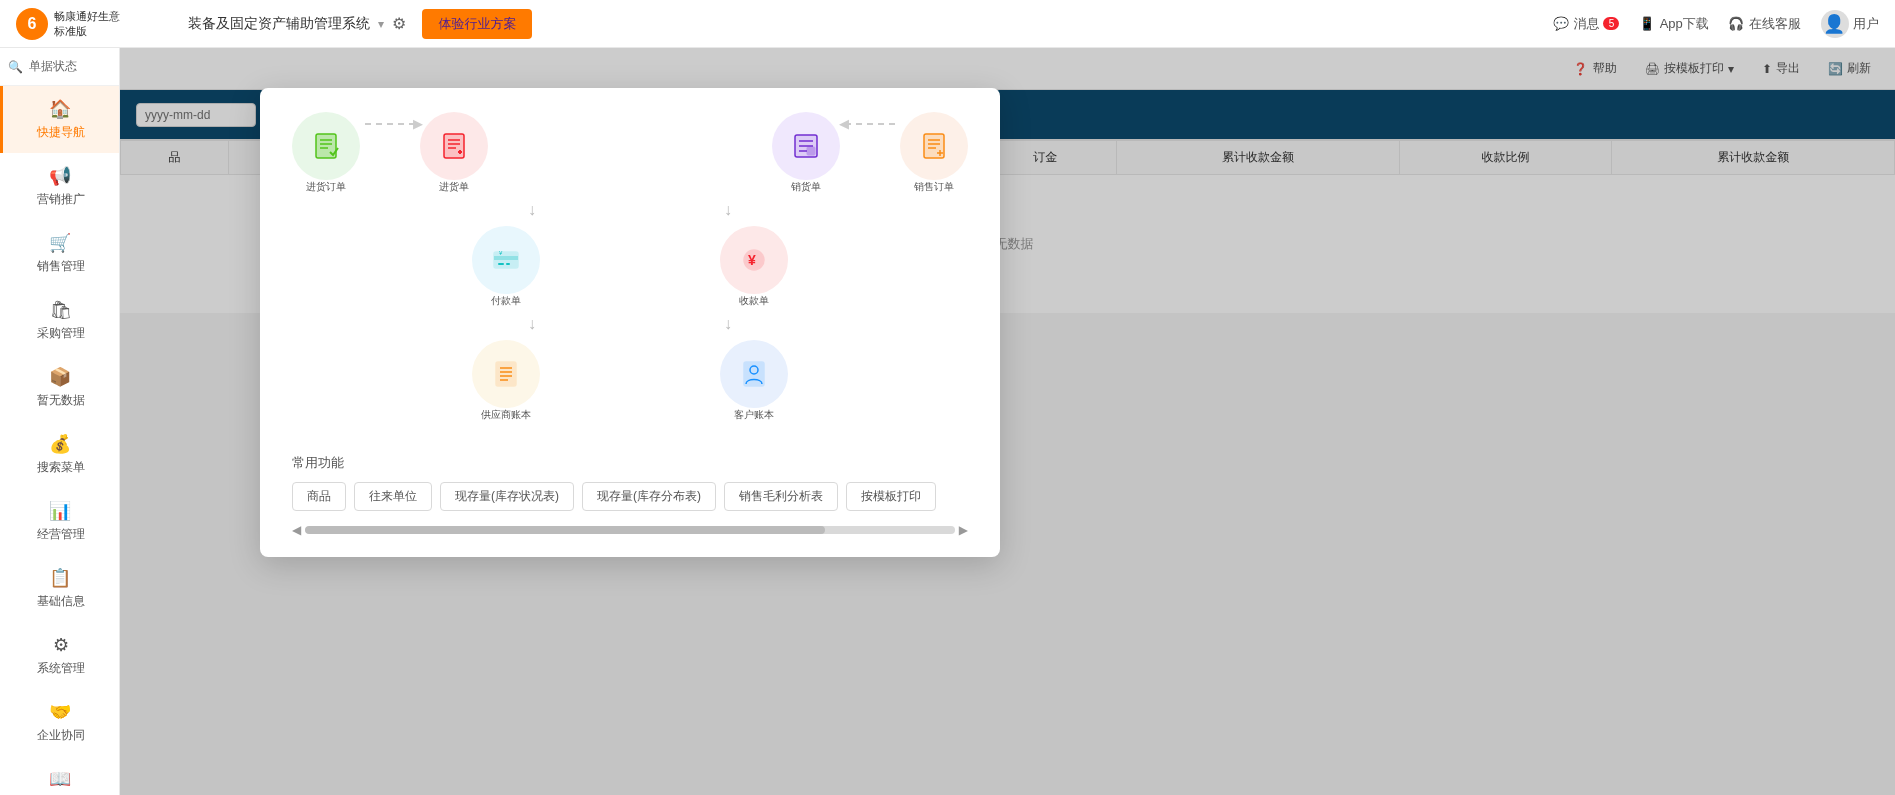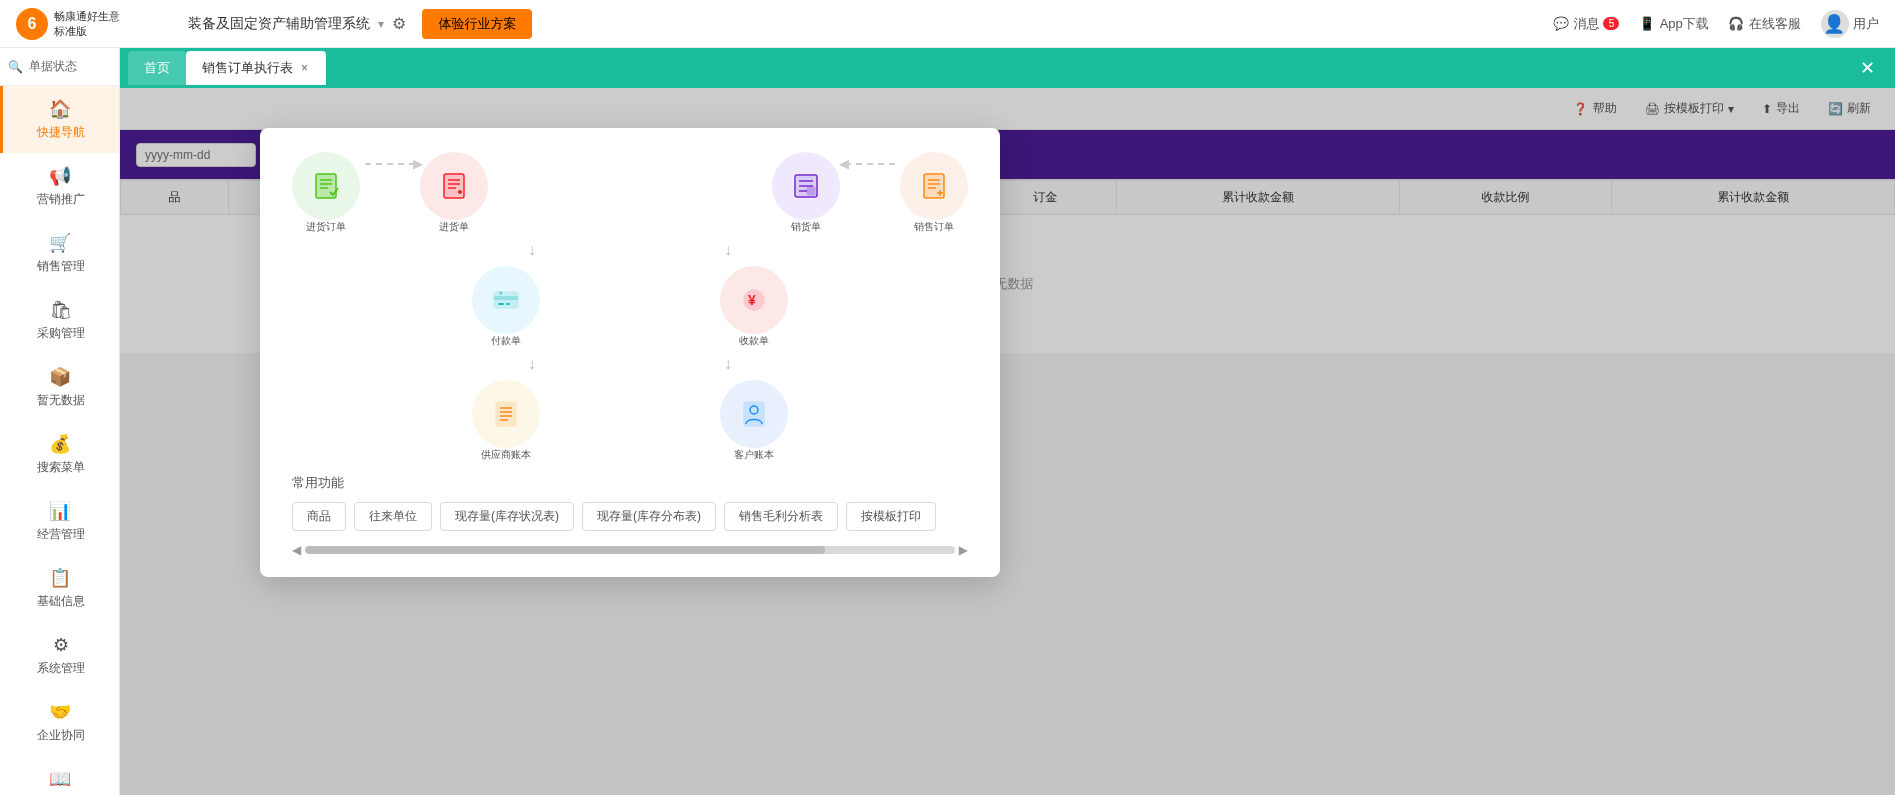--- a/index.html
+++ b/index.html
@@ -40,21 +40,21 @@
       align-items: center;
       gap: 8px;
       margin-left: 16px;
       flex: 1;
     }
     .system-title { font-size: 14px; color: #333; margin-left: 36px; }
     .dropdown-arrow { color: #999; font-size: 12px; cursor: pointer; }
     .gear-icon { color: #666; cursor: pointer; font-size: 16px; }
     .experience-btn {
       background: #ff7a00;
-      color: #000000;
+      color: #4c1d95;
       border: none;
       border-radius: 4px;
       padding: 6px 16px;
       font-size: 13px;
       cursor: pointer;
       margin-left: 8px;
     }
     .header-right {
       display: flex;
       align-items: center;
@@ -198,21 +198,21 @@
       align-items: center;
       gap: 4px;
       color: #555;
       font-size: 12px;
       cursor: pointer;
       padding: 4px 8px;
     }
 
     
     .filter-area {
-      background: #4c1d95;
+      background: #0c4a6e;
       padding: 10px 16px;
       display: flex;
       align-items: center;
       gap: 4px;
       border-bottom: 1px solid #e8e8e8;
       flex-wrap: wrap;
     }
     .filter-input-date {
       border: 1px solid #d9d9d9;
       border-radius: 4px;
@@ -357,21 +357,21 @@
     }
 
     
     .flow-col {
       display: flex;
       flex-direction: column;
       align-items: center;
     }
 
     
-    .common-functions { margin-top: 12px; }
+    .common-functions { margin-top: 32px; }
     .common-title { font-size: 13px; color: #555; margin-bottom: 10px; }
     .func-buttons {
       display: flex;
       flex-wrap: wrap;
       gap: 8px;
     }
     .func-btn {
       border: 1px solid #d9d9d9;
       background: white;
       border-radius: 4px;
@@ -486,31 +486,20 @@
       <span>企业协同</span>
     </div>
     <div class="sidebar-item">
       <span class="sidebar-item-icon">📖</span>
       <span>新手引导</span>
     </div>
   </div>
 
   <div class="content-area">
 
-    <div class="tab-bar">
-      <div class="tab-item home">
-        <span>首页</span>
-      </div>
-      <div class="tab-item active">
-        <span>销售订单执行表</span>
-        <span class="tab-close">×</span>
-      </div>
-      <div style="flex:1"></div>
-      <div class="tab-close-x">✕</div>
-    </div>
 
     <div class="page-content">
 
       <div class="page-toolbar">
         <div style="flex:1"></div>
         <div class="toolbar-btn">
           <span>❓</span>
           <span>帮助</span>
         </div>
         <div class="toolbar-btn">

